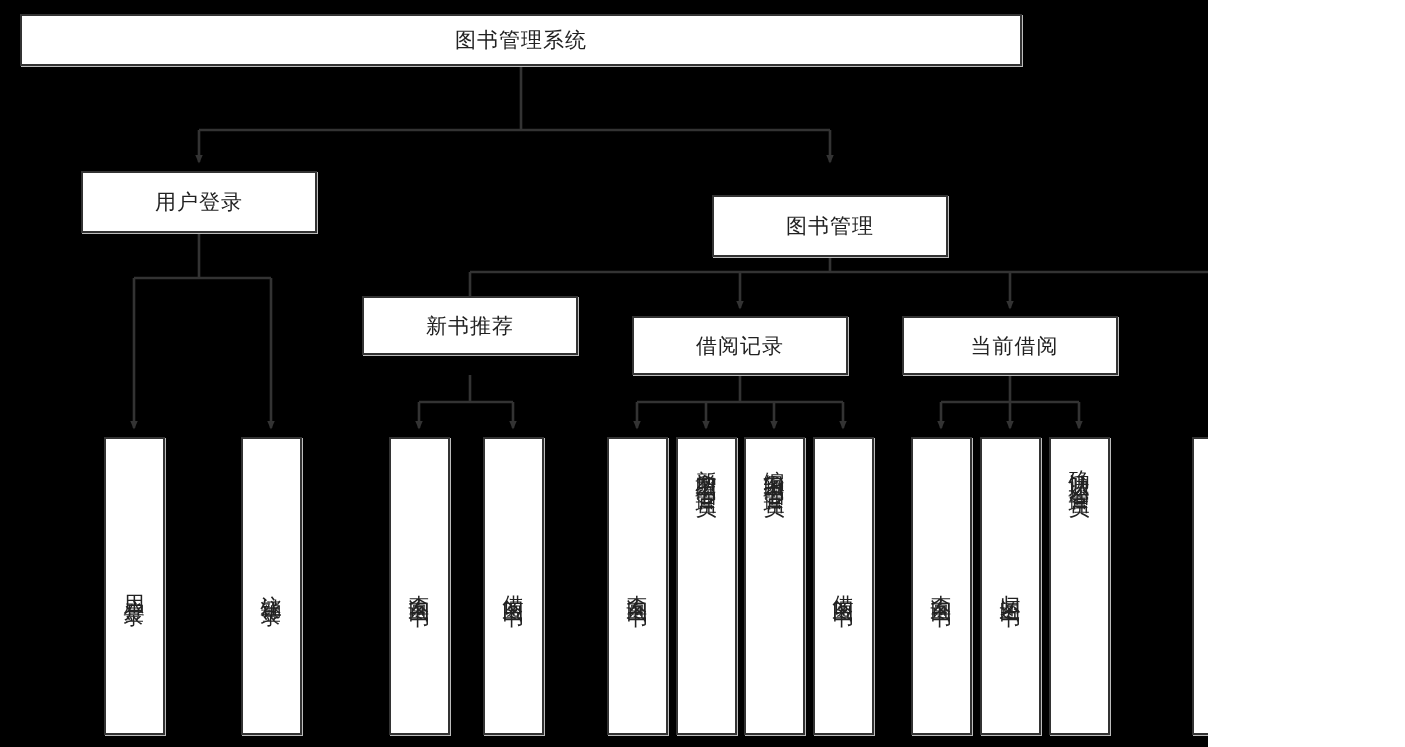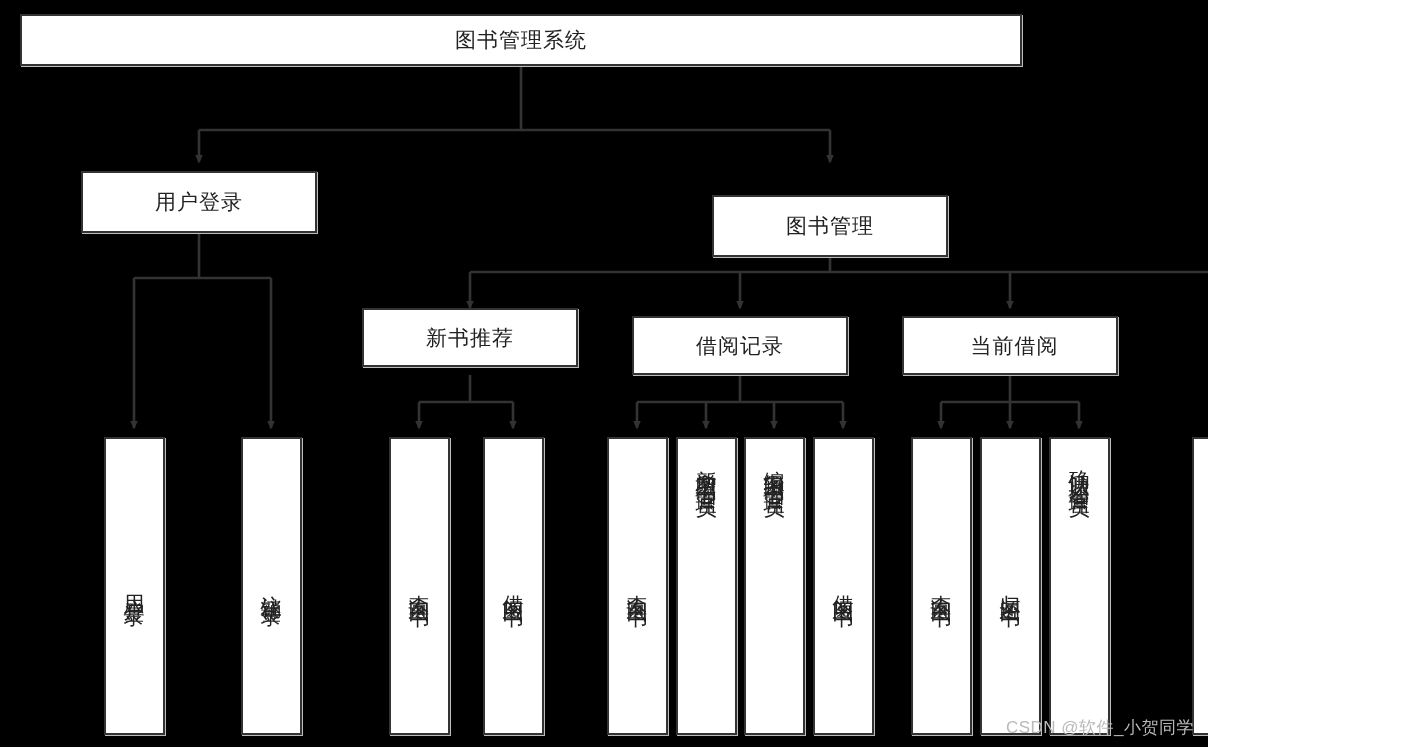--- a/index.html
+++ b/index.html
@@ -126,21 +126,21 @@
     <span>图书管理系统</span>
   </div>
 
   <div class="node h" style="left:81px; top:171px; width:236px; height:62px;">
     <span>用户登录</span>
   </div>
   <div class="node h" style="left:712px; top:171px; width:236px; height:62px;margin-top:24px;">
     <span>图书管理</span>
   </div>
 
-  <div class="node h" style="left:362px; top:308px; width:216px; height:59px;text-align:center;">
+  <div class="node h" style="left:362px; top:296px; width:216px; height:59px;text-align:center;">
     <span>新书推荐</span>
   </div>
   <div class="node h" style="left:632px; top:316px; width:216px; height:59px;">
     <span>借阅记录</span>
   </div>
   <div class="node h" style="left:902px; top:316px; width:216px; height:59px;padding-left:9px;">
     <span>当前借阅</span>
   </div>
 
   <div class="node v mid" style="left:104px; top:437px; width:61px; height:298px;">
@@ -180,15 +180,14 @@
     <span class="vtext">确认归还（管理员）</span>
   </div>
 
   <div class="node v mid" style="left:1192px; top:437px; width:61px; height:298px;">
     <span class="vtext">新增借阅记录</span>
   </div>
   <div class="node v mid" style="left:1309px; top:437px; width:61px; height:298px;">
     <span class="vtext">查询借阅记录</span>
   </div>
 
-  <div class="watermark">CSDN @软件_小贺同学</div>
 
 </div>
 
 </body></html>

